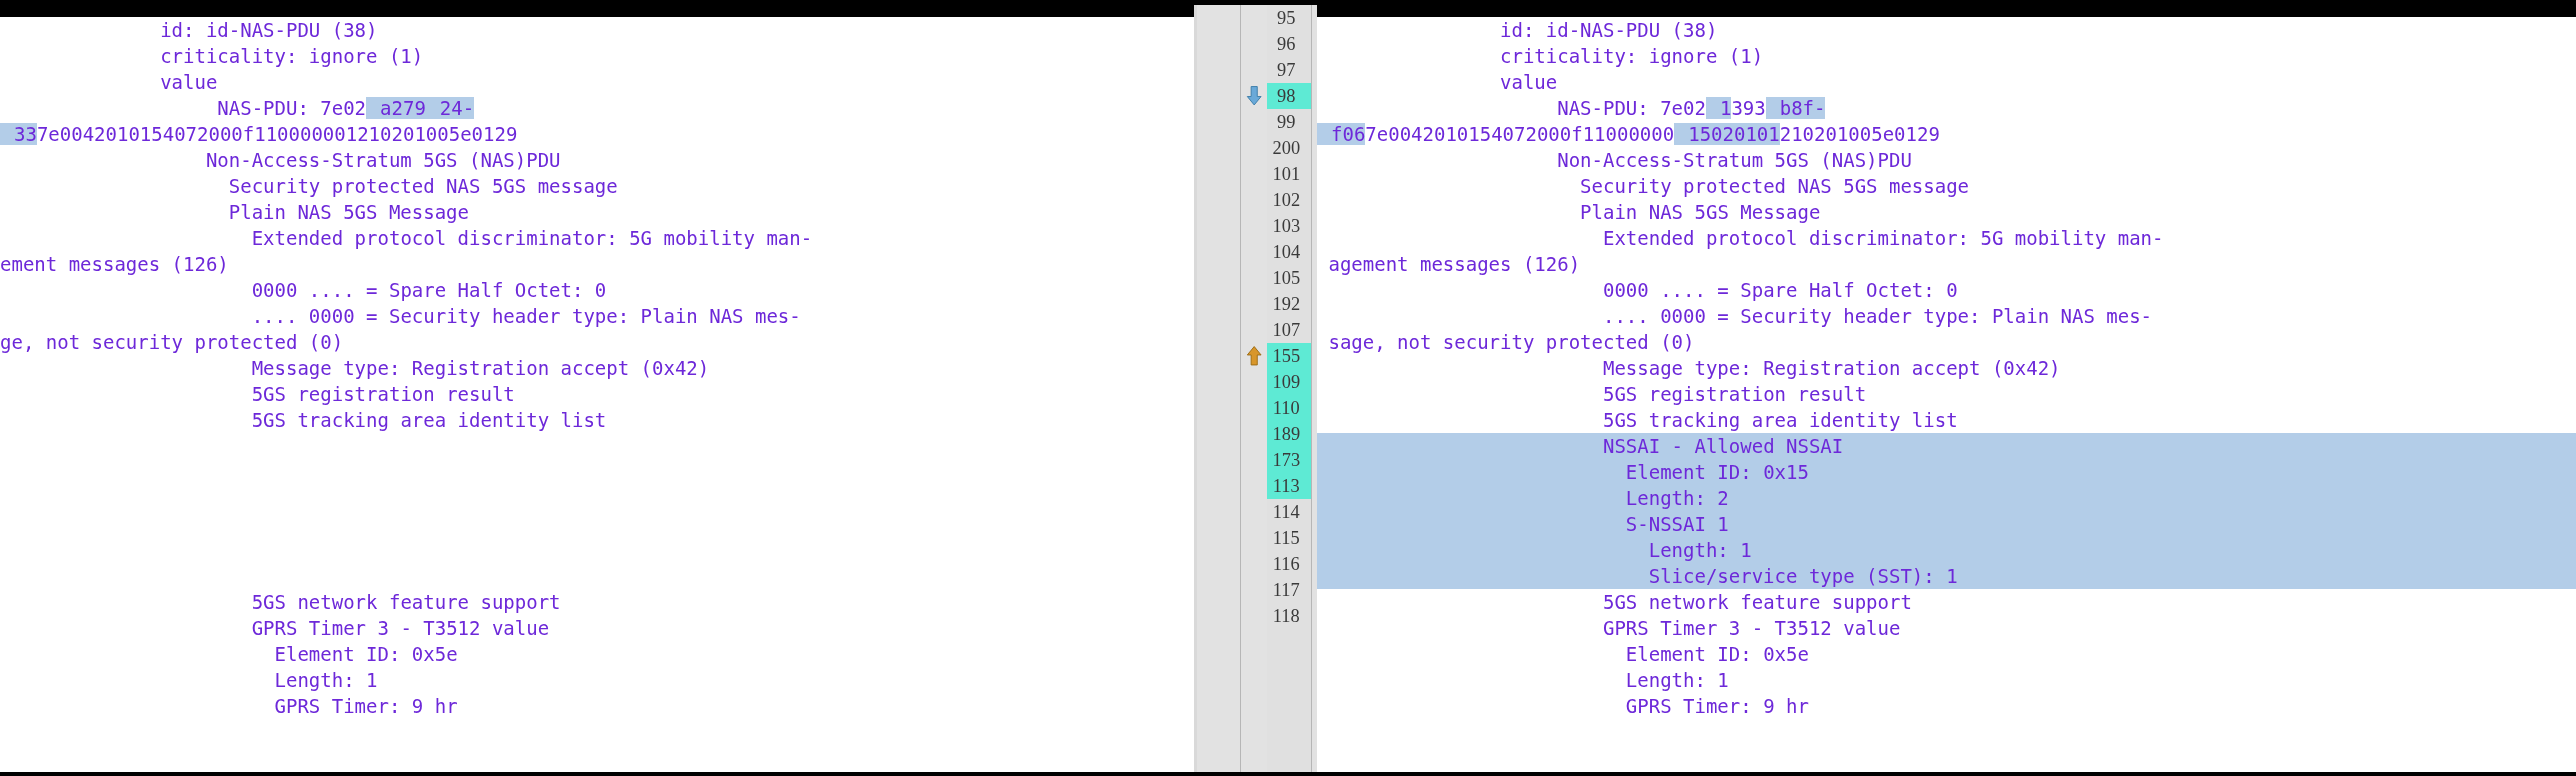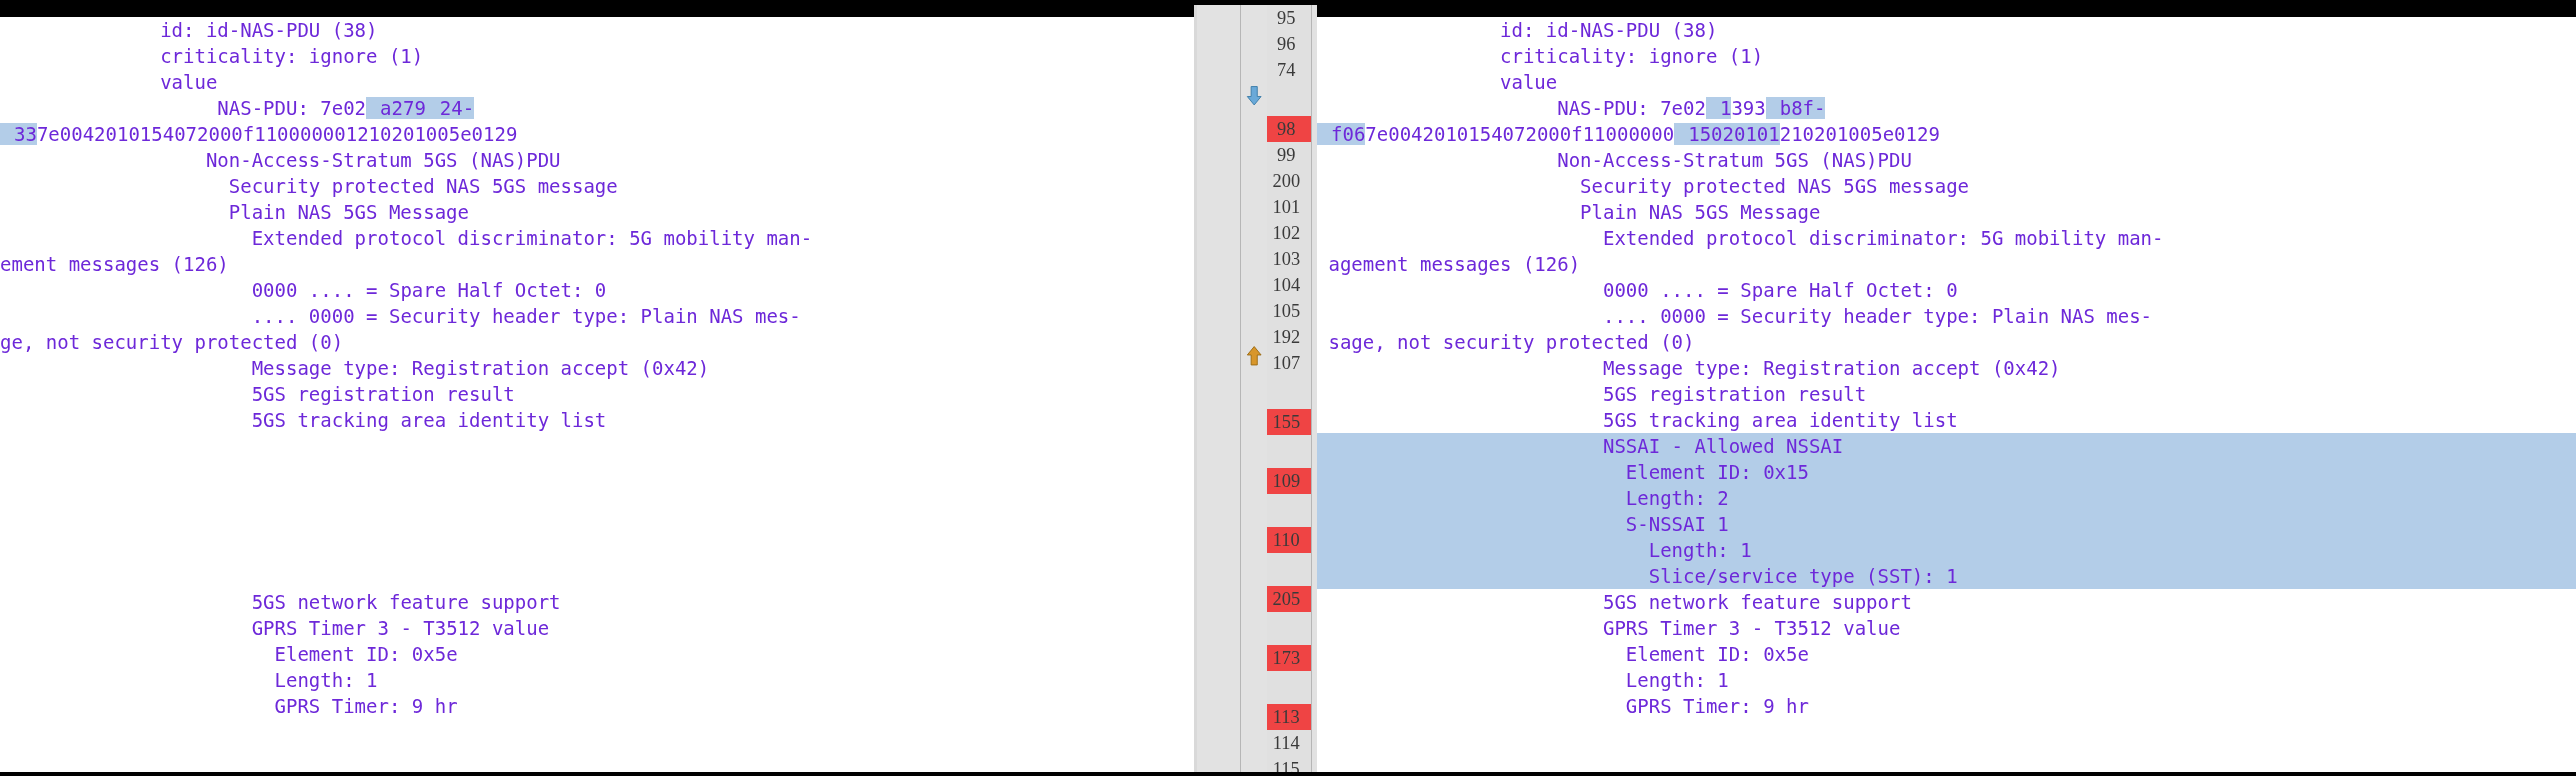--- a/index.html
+++ b/index.html
@@ -32,21 +32,21 @@
   }
   .gutter .numcol{
     position:absolute;left:70px;top:0;width:44px;height:768px;
     background:#e0e0e0;border-right:0.8px solid #b6b6b6;
   }
   .gutter .numcol .num{
     height:26px;line-height:26px;text-align:center;padding-right:5.4px;
     font-family:Liberation Serif, serif;font-size:18.4px;color:#3a3a3a;
     box-sizing:border-box;
   }
-  .gutter .numcol .num.green{background:#ef4444;margin-top:33px;}
+  .gutter .numcol .num.green{background:#5eead4;}
   .gutter .markers .mk{height:26px;position:relative;}
   .arrow{position:absolute;left:3.8px;top:2.3px;width:18.4px;height:21.5px;}
 
   .vsep{position:absolute;top:4.6px;left:1194px;width:3.1px;height:768px;background:#d9d9d9;}
   .topbar{position:absolute;left:0;top:0;width:2576px;height:4.6px;background:#000;}
   .botbar{position:absolute;left:0;top:772px;width:2576px;height:4.6px;background:#000;}
 </style>
 </head>
 <body>
 
@@ -91,35 +91,35 @@
         <div class="mk"></div>
         <div class="mk"></div>
         <div class="mk"></div>
         <div class="mk"></div>
         <div class="mk"></div>
         <div class="mk"></div>
       </div>
     <div class="numcol" id="gutter-numbers">
         <div class="num">95</div>
         <div class="num">96</div>
-        <div class="num">74</div>
+        <div class="num">97</div>
         <div class="num green">98</div>
         <div class="num">99</div>
         <div class="num">200</div>
         <div class="num">101</div>
         <div class="num">102</div>
         <div class="num">103</div>
         <div class="num">104</div>
         <div class="num">105</div>
         <div class="num">192</div>
         <div class="num">107</div>
         <div class="num green">155</div>
         <div class="num green">109</div>
         <div class="num green">110</div>
-        <div class="num green">205</div>
+        <div class="num green">189</div>
         <div class="num green">173</div>
         <div class="num green">113</div>
         <div class="num">114</div>
         <div class="num">115</div>
         <div class="num">116</div>
         <div class="num">117</div>
         <div class="num">118</div>
       </div>
   </div>
 

